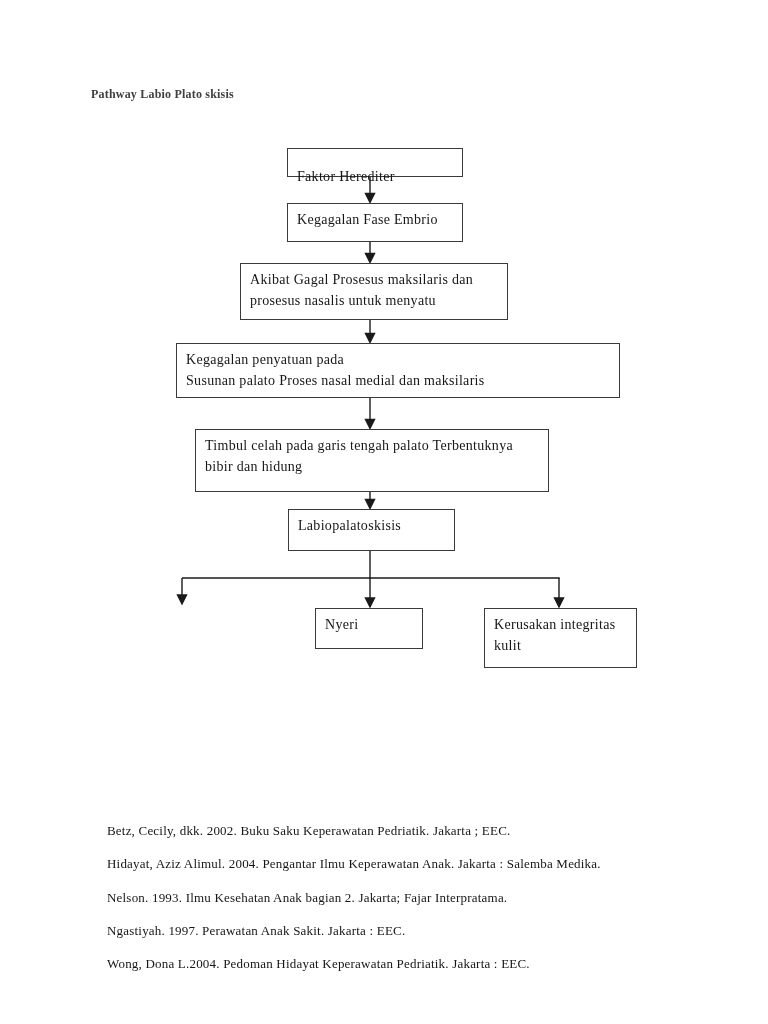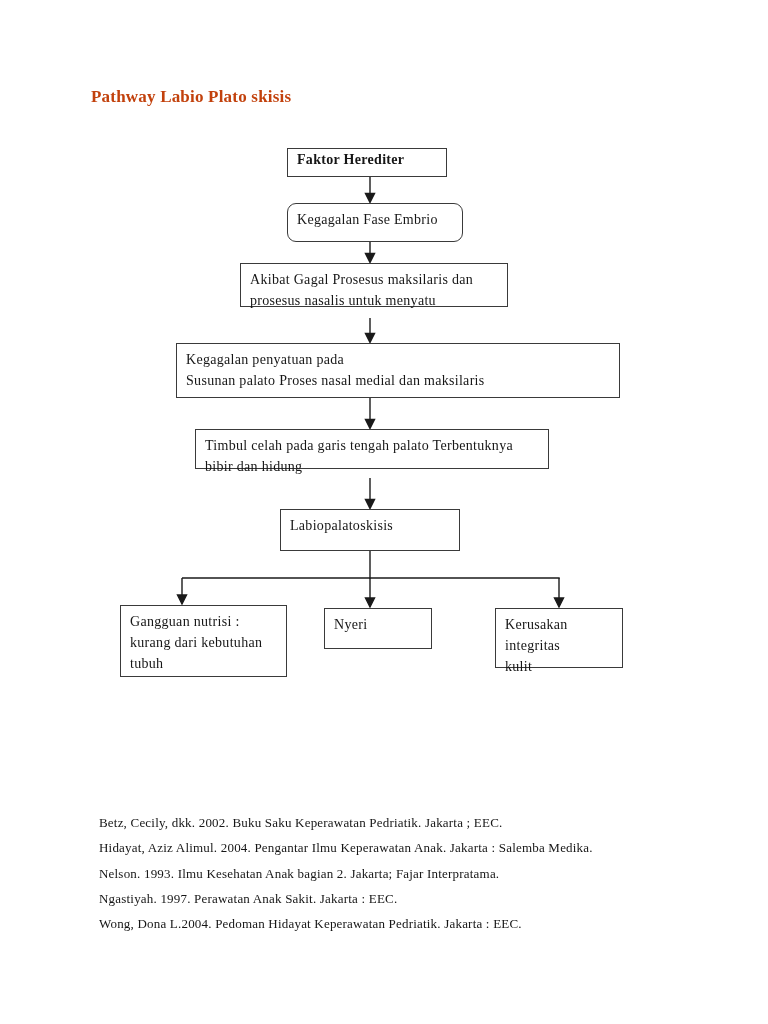--- a/index.html
+++ b/index.html
@@ -13,24 +13,24 @@
     height: 1024px;
     background: #ffffff;
     font-family: "Liberation Serif", serif;
     color: #111111;
     overflow: hidden;
   }
   .doc-title {
     position: absolute;
     left: 91px;
     top: 87px;
-    font-size: 17px;
+    font-size: 12px;
     font-weight: bold;
     letter-spacing: 0.2px;
-    color: #c2410c;
+    color: #404040;
   }
   .connectors {
     position: absolute;
     left: 0;
     top: 0;
     pointer-events: none;
   }
   .node {
     position: absolute;
     box-sizing: border-box;
@@ -38,37 +38,37 @@
     background: #ffffff;
     padding: 5px 8px 0 9px;
     font-size: 14px;
     line-height: 21px;
     color: #161616;
   }
   .node-label {
     white-space: pre-line;
     letter-spacing: 0.3px;
   }
-  #node-1 { left: 287px; top: 148px; width: 160px; height: 29px; padding-top: 0; font-weight: bold; }
-  #node-2 { left: 287px; top: 203px; width: 176px; height: 39px; border-radius: 9px; }
-  #node-3 { left: 240px; top: 263px; width: 268px; height: 44px; }
+  #node-1 { left: 287px; top: 148px; width: 176px; height: 29px; padding-top: 17px; }
+  #node-2 { left: 287px; top: 203px; width: 176px; height: 39px; }
+  #node-3 { left: 240px; top: 263px; width: 268px; height: 57px; }
   #node-4 { left: 176px; top: 343px; width: 444px; height: 55px; }
-  #node-5 { left: 195px; top: 429px; width: 354px; height: 40px; }
-  #node-6 { left: 280px; top: 509px; width: 180px; height: 42px; }
+  #node-5 { left: 195px; top: 429px; width: 354px; height: 63px; }
+  #node-6 { left: 288px; top: 509px; width: 167px; height: 42px; }
   #node-7 { left: 120px; top: 605px; width: 167px; height: 72px; }
-  #node-8 { left: 324px; top: 608px; width: 108px; height: 41px; }
-  #node-9 { left: 484px; top: 608px; width: 128px; height: 60px; margin-left: 11px; }
+  #node-8 { left: 315px; top: 608px; width: 108px; height: 41px; }
+  #node-9 { left: 484px; top: 608px; width: 153px; height: 60px; }
   .refs {
     position: absolute;
     left: 91px;
     top: 806px;
     width: 620px;
   }
   .ref {
-    margin: 8px;
+    margin: 16px;
     font-size: 13px;
     line-height: 17.3px;
     letter-spacing: 0.2px;
     color: #161616;
   }
 </style>
 </head>
 <body>
 
 <div class="page">
@@ -121,25 +121,20 @@
     <span class="node-label">Kegagalan penyatuan pada
 Susunan palato Proses nasal medial dan maksilaris</span>
   </div>
   <div class="node" id="node-5">
     <span class="node-label">Timbul celah pada garis tengah palato Terbentuknya
 bibir dan hidung</span>
   </div>
   <div class="node" id="node-6">
     <span class="node-label">Labiopalatoskisis</span>
   </div>
-  <div class="node" id="node-7">
-    <span class="node-label">Gangguan nutrisi :
-kurang dari kebutuhan
-tubuh</span>
-  </div>
   <div class="node" id="node-8">
     <span class="node-label">Nyeri</span>
   </div>
   <div class="node" id="node-9">
     <span class="node-label">Kerusakan integritas
 kulit</span>
   </div>
 
   <div class="refs">
     <p class="ref">Betz, Cecily, dkk. 2002. Buku Saku Keperawatan Pedriatik. Jakarta ; EEC.</p>

